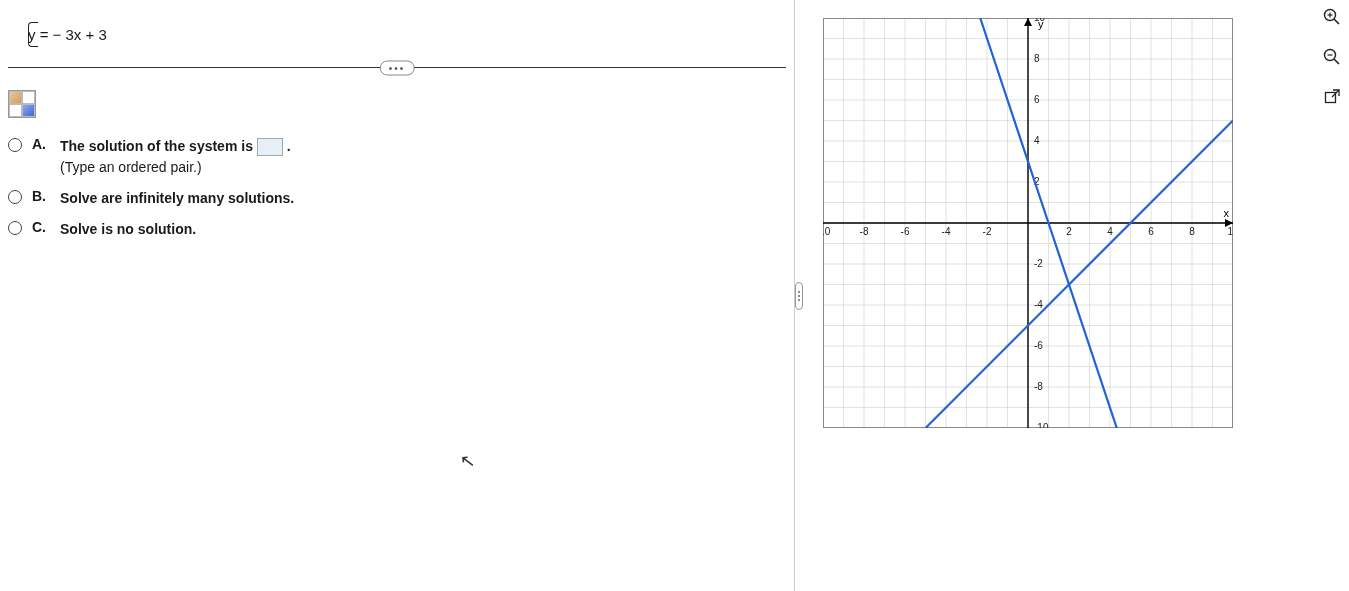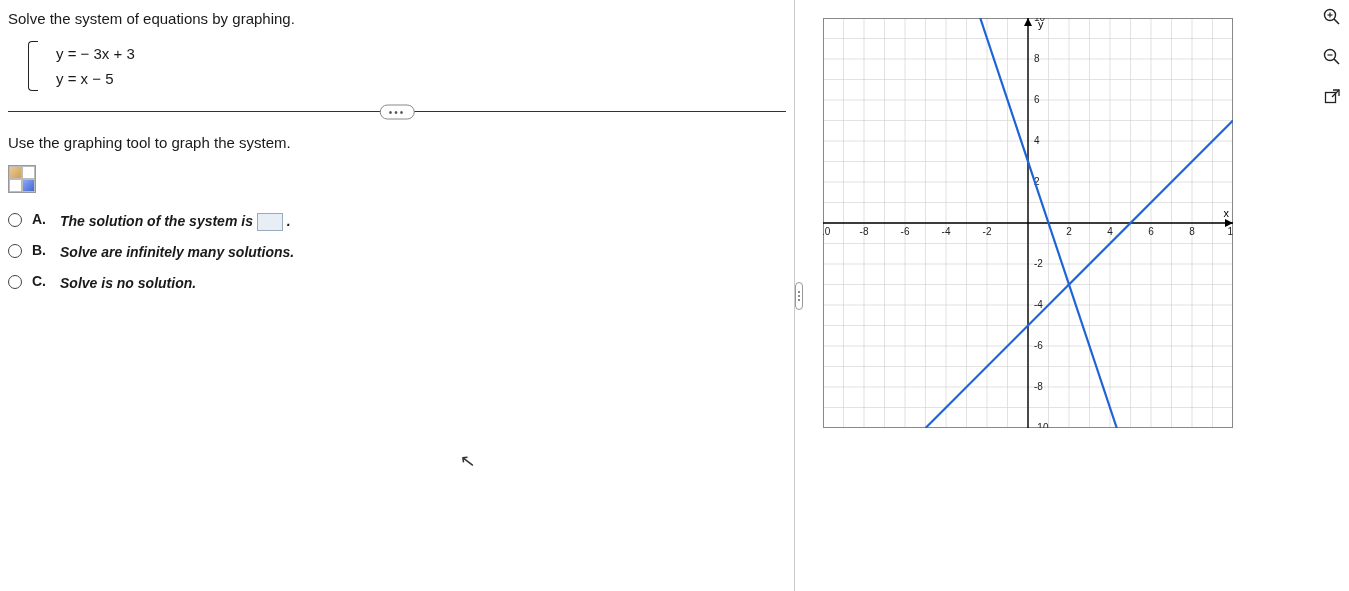--- a/index.html
+++ b/index.html
@@ -13,21 +13,21 @@
       display: flex;
     }
     .left-panel {
       width: 795px;
       background: #fff;
       padding: 10px 8px;
       border-right: 1px solid #ccc;
       position: relative;
     }
     .problem-text { margin-bottom: 14px; font-size: 15px;}
-    .equations { margin: 12px 0 20px 20px; font-size: 15px; position:relative; padding-left:28px;}
+    .equations { margin: 12px 0 20px 20px; font-size: 15px; position:relative; padding-left:0;}
     .brace {
       position:absolute; left:0; top:0; bottom:0; width:10px;
       border-left: 1.5px solid #222;
       border-top: 1.5px solid #222;
       border-bottom: 1.5px solid #222;
       border-top-left-radius: 4px;
       border-bottom-left-radius: 4px;
     }
     .eq-line{ padding:4px 0;}
     .hr-section{ position:relative; margin: 18px 0 22px 0;}
@@ -46,21 +46,21 @@
     .graph-tool div{ border:1px solid #bbb; display:flex; align-items:center; justify-content:center;}
     .gt-tl{ background:linear-gradient(135deg,#e8c99a,#d0a050);}
     .gt-br{ background:linear-gradient(135deg,#88aaff,#4466cc);}
     .choices{ margin-top:8px;}
     .choice-row{ display:flex; align-items:flex-start; gap:10px; margin-bottom:10px;}
     .radio{
       width:14px; height:14px; border:1.5px solid #444; border-radius:50%;
       flex-shrink:0; margin-top:2px; cursor:pointer; background:#fff;
     }
     .choice-label{ font-weight:bold; flex-shrink:0; min-width:18px;}
-    .choice-body{ line-height:1.5;font-style:italic;}
+    .choice-body{ line-height:1.5;}
     .answer-box{
       display:inline-block; width:26px; height:18px; background:#e8eef5;
       border:1px solid #9ab; vertical-align:middle;
     }
     .hint{ display:block; font-weight:normal;}
     .cursor-arrow{
       position:absolute; left:460px; top:450px; font-size:18px; color:#333;
       transform:rotate(-8deg);
     }
     .mid-divider{
@@ -86,49 +86,47 @@
     }
     .graph-area{
       position:relative; width:410px; height:410px; margin-left:12px; margin-top:6px;
     }
     svg{ display:block;}
   </style>
 </head>
 <body>
 
 <div class="left-panel">
-  <div class="problem-text">Solve the system of equations by graphing.</div>
 
   <div class="equations">
     <div class="brace"></div>
     <div class="eq-line">y = − 3x + 3</div>
-    <div class="eq-line">y = x − 5</div>
   </div>
 
   <div class="hr-section">
     <hr class="hr-line">
     <div class="hr-bubble">•••</div>
   </div>
 
-  <div class="instr">Use the graphing tool to graph the system.</div>
 
   <div class="graph-tool">
     <div class="gt-tl"></div>
       <div></div>
       <div></div>
       <div class="gt-br"></div>
   </div>
 
 
   <div class="choices">
     <div class="choice-row">
       <div class="radio"></div>
       <div class="choice-label">A.</div>
       <div class="choice-body">
         <b><span>The solution of the system is </span><span class="answer-box"></span><span> .</span></b>
+        <span class="hint">(Type an ordered pair.)</span>
       </div>
     </div>
     <div class="choice-row">
       <div class="radio"></div>
       <div class="choice-label">B.</div>
       <div class="choice-body"><b>Solve are infinitely many solutions.</b></div>
     </div>
     <div class="choice-row">
       <div class="radio"></div>
       <div class="choice-label">C.</div>

